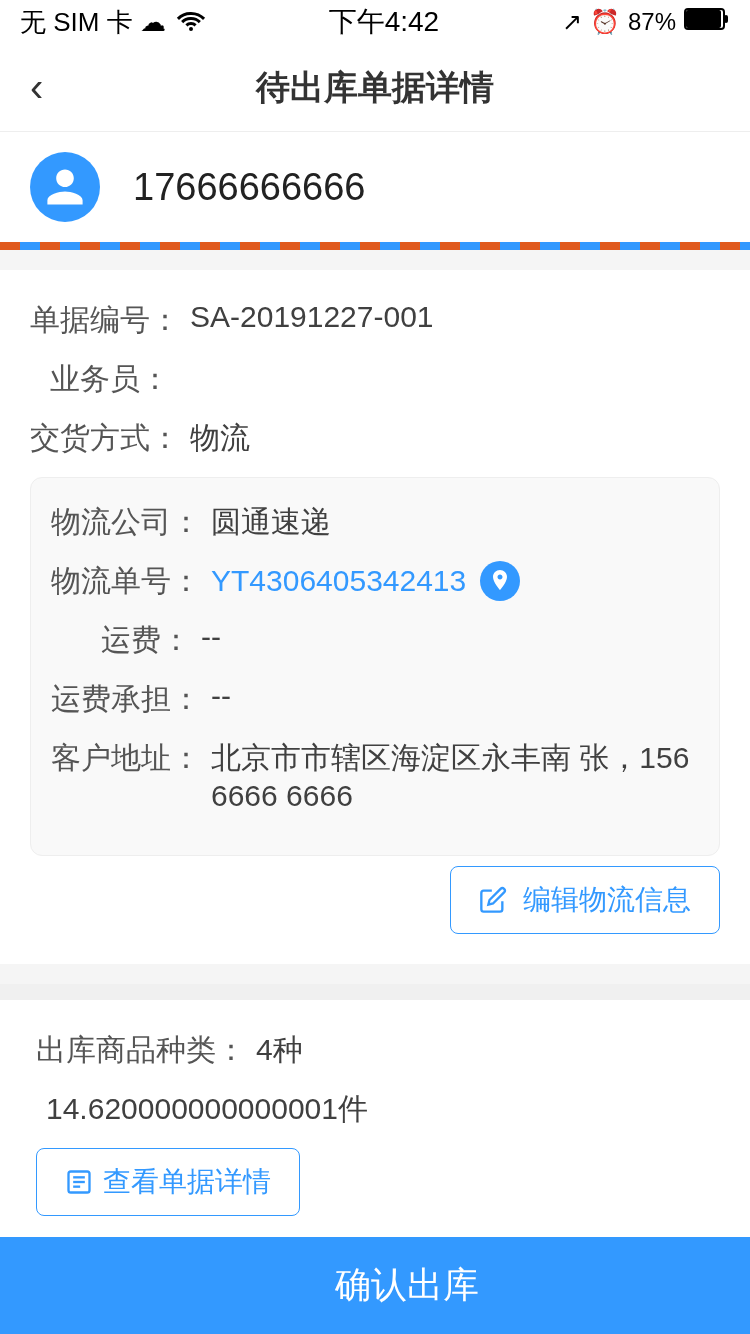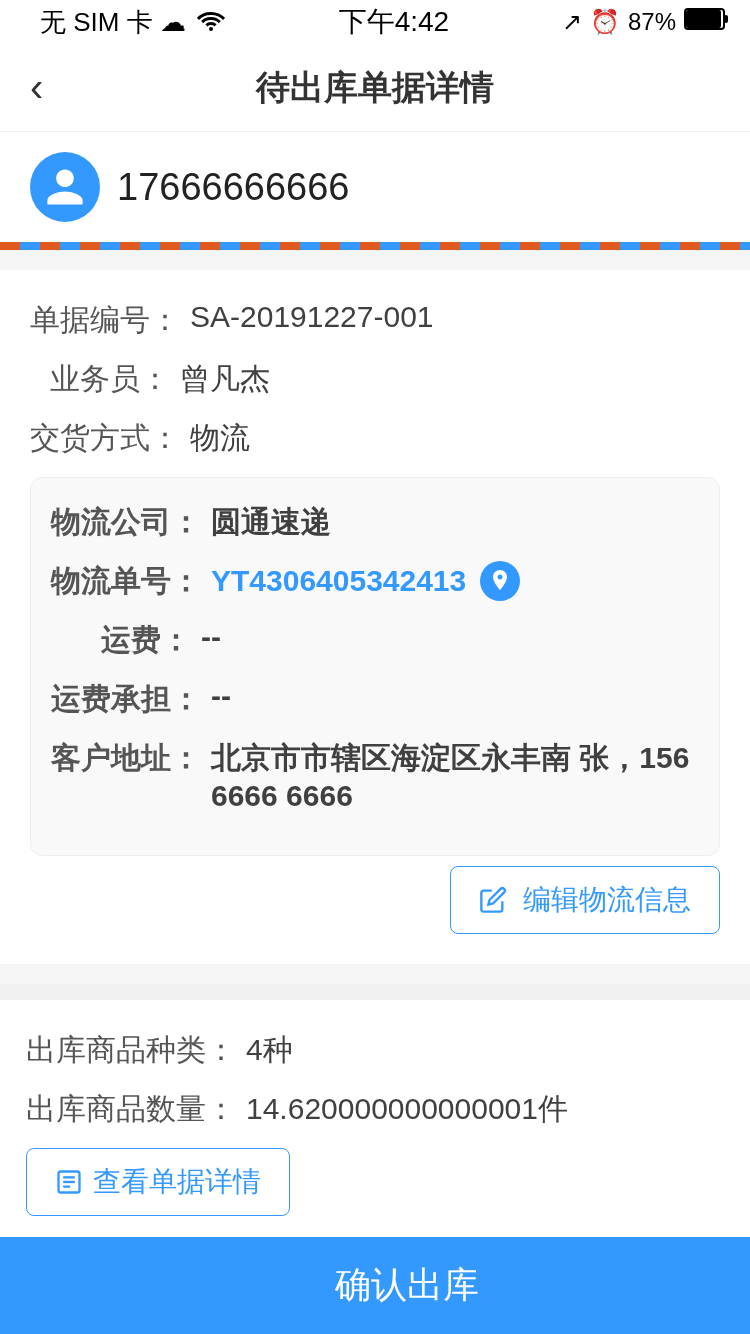--- a/index.html
+++ b/index.html
@@ -21,21 +21,20 @@
       justify-content: space-between;
       padding: 0 20px;
       font-size: 26px;
     }
     .status-bar .left {
       display: flex;
       align-items: center;
       gap: 10px;
       font-size: 26px;
       color: #000;
-      margin-left: 20px;
     }
     .status-bar .center {
       font-size: 28px;
       font-weight: 500;
       color: #000;
     }
     .status-bar .right {
       display: flex;
       align-items: center;
       gap: 8px;
@@ -66,21 +65,21 @@
       font-weight: 600;
       color: #333;
     }
 
     
     .customer-header {
       background: #fff;
       padding: 20px 30px;
       display: flex;
       align-items: center;
-      gap: 17px;
+      gap: 33px;
     }
     .customer-avatar {
       width: 70px;
       height: 70px;
       border-radius: 50%;
       background: #3399ff;
       display: flex;
       align-items: center;
       justify-content: center;
     }
@@ -148,21 +147,20 @@
       font-size: 22px;
     }
 
     
     .logistics-card {
       background: #f9f9f9;
       border: 1px solid #eee;
       border-radius: 12px;
       margin: 10px 0;
       padding: 24px 20px;
-      font-weight: bold;
     }
 
     
     .edit-btn {
       display: flex;
       align-items: center;
       justify-content: flex-end;
       margin-top: 10px;
     }
     .edit-btn button {
@@ -180,21 +178,21 @@
 
     
     .gray-divider {
       height: 16px;
       background: #f0f0f0;
     }
 
     
     .bottom-section {
       background: #fff;
-      padding: 30px 26px;
+      padding: 30px 36px;
     }
 
     
     .view-detail-btn {
       display: flex;
       align-items: center;
       justify-content: flex-start;
       margin-top: 10px;
     }
     .view-detail-btn button {
@@ -279,21 +277,20 @@
 
   <div class="dashed-divider"></div>
 
   <div class="content-section">
     <div class="info-row">
       <span class="info-label">单据编号：</span>
       <span class="info-value">SA-20191227-001</span>
     </div>
     <div class="info-row">
       <span class="info-label">业务员：</span>
-      <span class="info-value">曾凡杰</span>
     </div>
     <div class="info-row">
       <span class="info-label">交货方式：</span>
       <span class="info-value">物流</span>
     </div>
 
     <div class="logistics-card">
       <div class="info-row">
         <span class="info-label">物流公司：</span>
         <span class="info-value">圆通速递</span>
@@ -335,21 +332,20 @@
   </div>
 
   <div class="gray-divider"></div>
 
   <div class="bottom-section">
     <div class="info-row">
       <span class="info-label">出库商品种类：</span>
       <span class="info-value">4种</span>
     </div>
     <div class="info-row">
-      <span class="info-label">出库商品数量：</span>
       <span class="info-value">14.620000000000001件</span>
     </div>
 
     <div class="view-detail-btn">
       <button>
         <svg width="28" height="28" viewBox="0 0 24 24" fill="none" stroke="#3399ff" stroke-width="2">
           <rect x="3" y="3" width="18" height="18" rx="2"></rect>
           <line x1="7" y1="8" x2="17" y2="8"></line>
           <line x1="7" y1="12" x2="17" y2="12"></line>
           <line x1="7" y1="16" x2="13" y2="16"></line>

